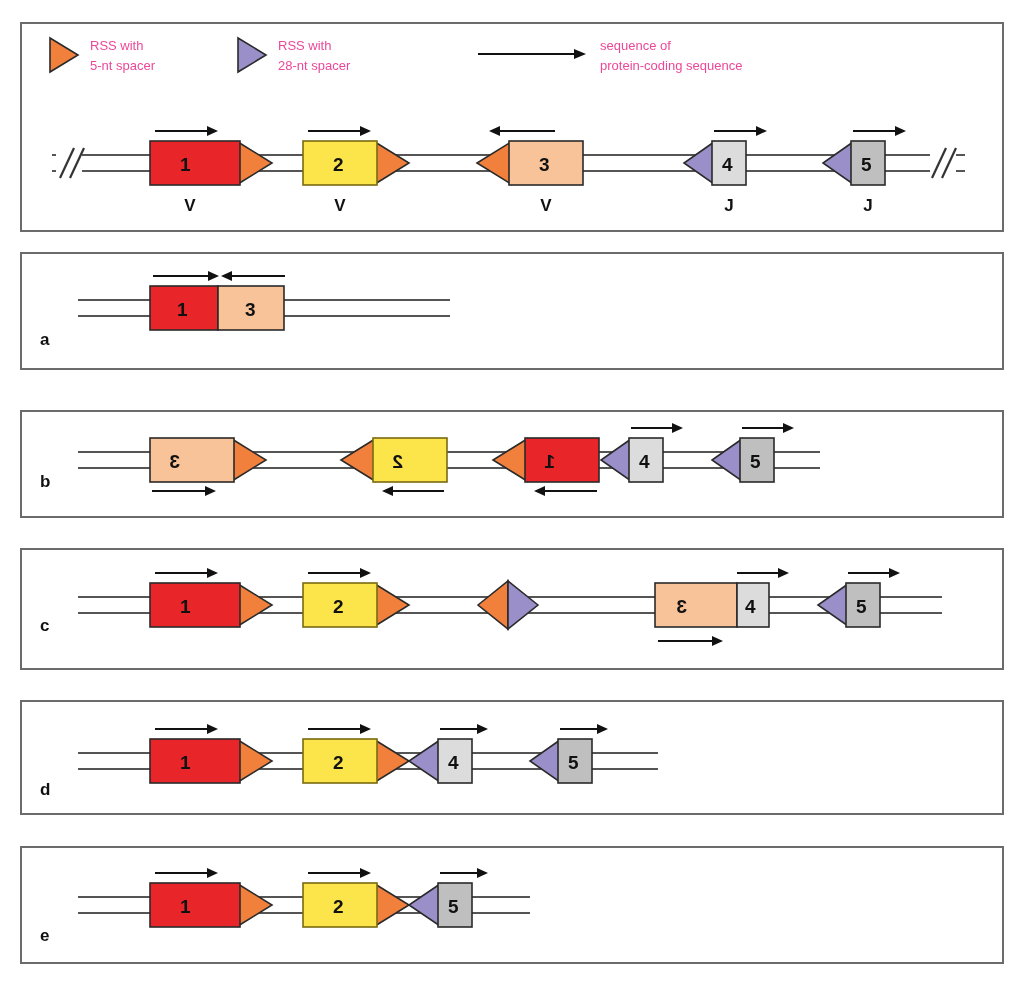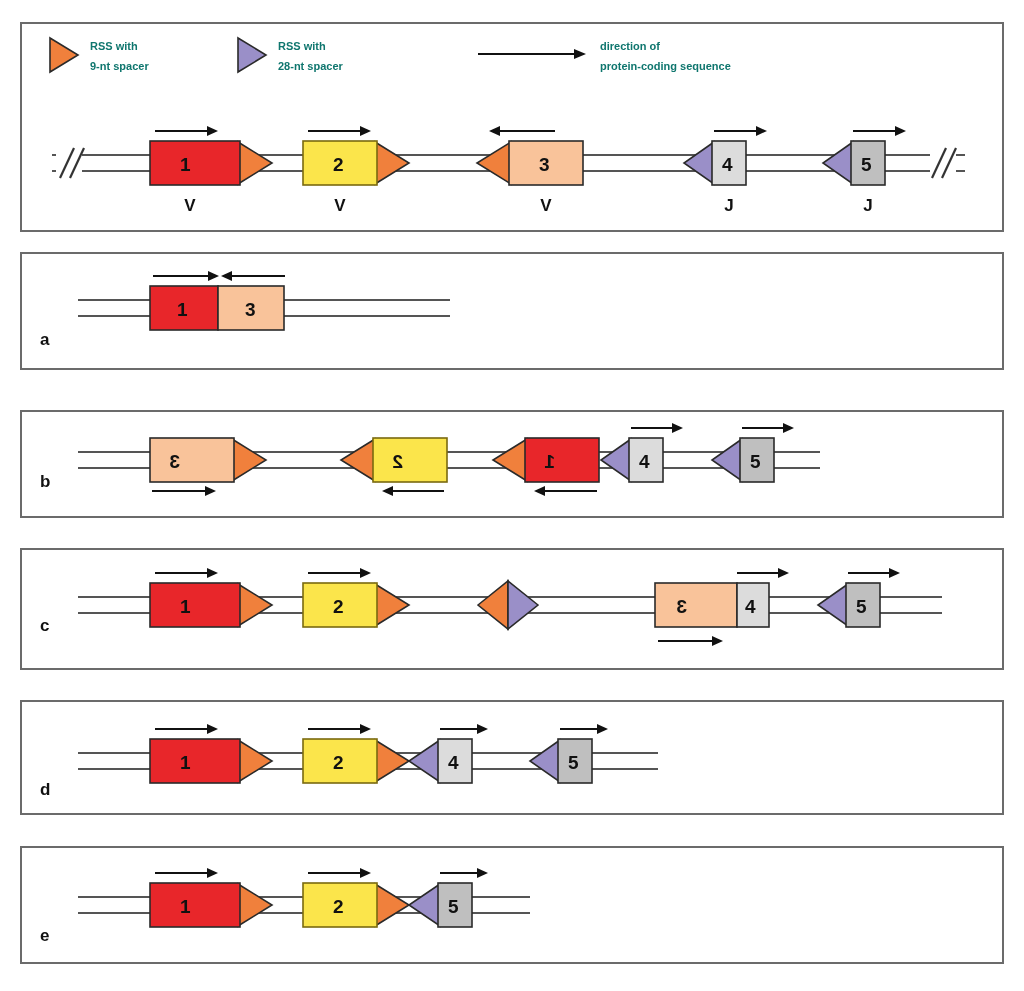--- a/index.html
+++ b/index.html
@@ -1,52 +1,52 @@
 <!DOCTYPE html>
 <html><head>
 <meta charset="utf-8">
 <style>
   html,body{margin:0;padding:0;background:#fff;}
   body{width:1024px;height:991px;font-family:"Liberation Sans",sans-serif;position:relative;overflow:hidden;}
   .panel{position:absolute;border:2px solid #6b6b6b;background:#fff;box-sizing:border-box;}
   .panel-letter{position:absolute;font-size:17px;font-weight:bold;color:#111;}
   .legend-tri{position:absolute;width:0;height:0;}
-  .legend-text{position:absolute;font-size:11px;line-height:20px;color:#0f766e;font-weight:700;white-space:pre;}
+  .legend-text{position:absolute;font-size:13px;line-height:20px;color:#ec4899;font-weight:400;white-space:pre;}
   svg{position:absolute;top:0;left:0;overflow:visible;}
   .seglabel{position:absolute;font-size:17px;font-weight:bold;color:#111;text-align:center;}
 </style>
 </head>
 <body>
 
 <div class="panel" style="left:20px;top:22px;width:984px;height:210px;">
 </div>
 
 <div class="legend-tri" style="left:50px;top:38px;border-top:17px solid transparent;border-bottom:17px solid transparent;border-left:28px solid #F0803C;"></div>
 <div style="position:absolute;left:50px;top:38px;width:28px;height:34px;">
   <svg width="30" height="36">
       <polygon points="0,0 28,17 0,34" fill="none" stroke="#2A2A2A" stroke-width="1.6"></polygon>
     </svg>
 </div>
-<div class="legend-text" style="left:90px;top:36px;"><span>RSS with</span><br><span>9-nt spacer</span></div>
+<div class="legend-text" style="left:90px;top:36px;"><span>RSS with</span><br><span>5-nt spacer</span></div>
 
 <div class="legend-tri" style="left:238px;top:38px;border-top:17px solid transparent;border-bottom:17px solid transparent;border-left:28px solid #9A8FC8;"></div>
 <div style="position:absolute;left:238px;top:38px;width:28px;height:34px;">
   <svg width="30" height="36">
       <polygon points="0,0 28,17 0,34" fill="none" stroke="#2A2A2A" stroke-width="1.6"></polygon>
     </svg>
 </div>
 <div class="legend-text" style="left:278px;top:36px;"><span>RSS with</span><br><span>28-nt spacer</span></div>
 
 <div style="position:absolute;left:478px;top:44px;width:110px;height:20px;">
   <svg width="110" height="20">
     <line x1="0" y1="10" x2="96" y2="10" stroke="#111" stroke-width="1.8"></line>
     <polygon points="96,5 108,10 96,15" fill="#111"></polygon>
   </svg>
 </div>
-<div class="legend-text" style="left:600px;top:36px;"><span>direction of</span><br><span>protein-coding sequence</span></div>
+<div class="legend-text" style="left:600px;top:36px;"><span>sequence of</span><br><span>protein-coding sequence</span></div>
 
 <div style="position:absolute;left:0;top:0;width:1024px;height:240px;">
 <svg width="1024" height="240">
 
   <line x1="52" y1="155" x2="965" y2="155" stroke="#555" stroke-width="2"></line>
   <line x1="52" y1="171" x2="965" y2="171" stroke="#555" stroke-width="2"></line>
 
   <rect x="56" y="152" width="26" height="22" fill="#fff"></rect>
   <line x1="60" y1="178" x2="74" y2="148" stroke="#333" stroke-width="2.2"></line>
   <line x1="70" y1="178" x2="84" y2="148" stroke="#333" stroke-width="2.2"></line>

